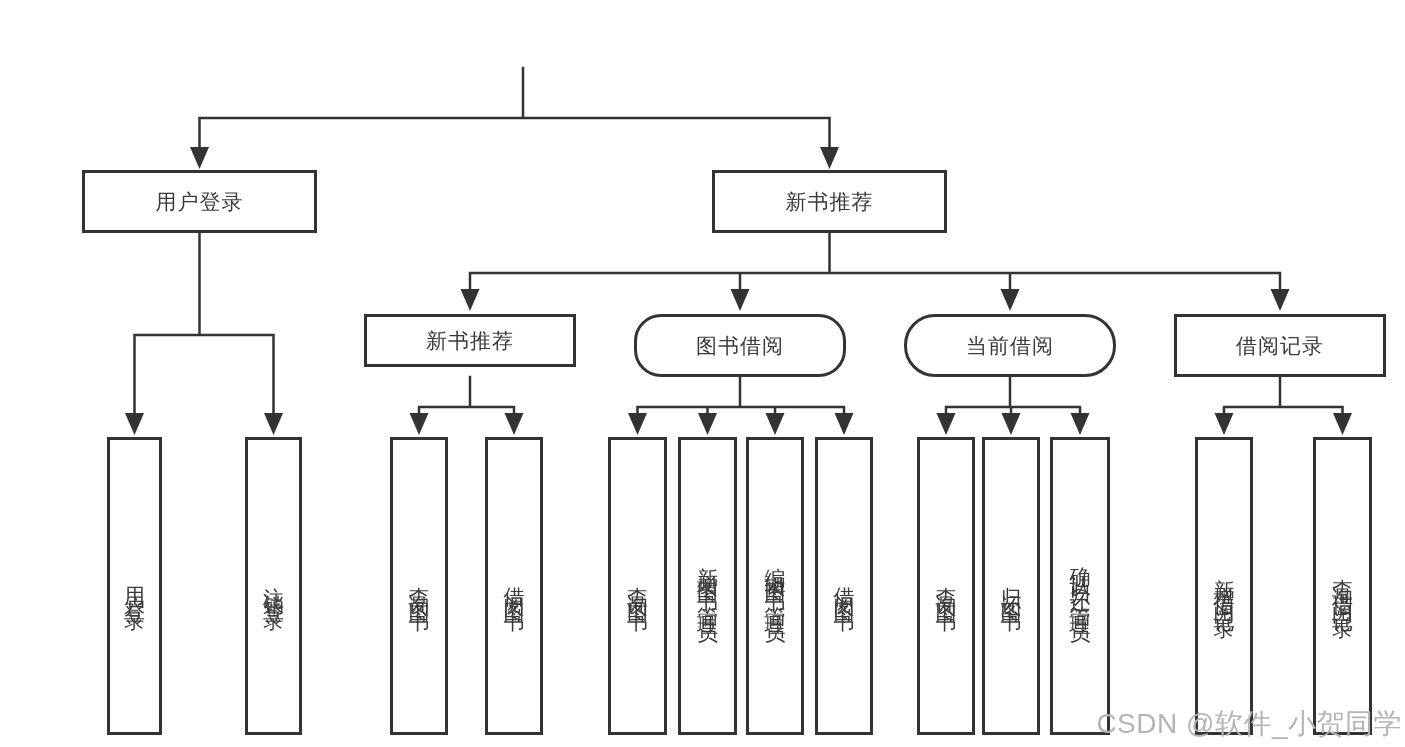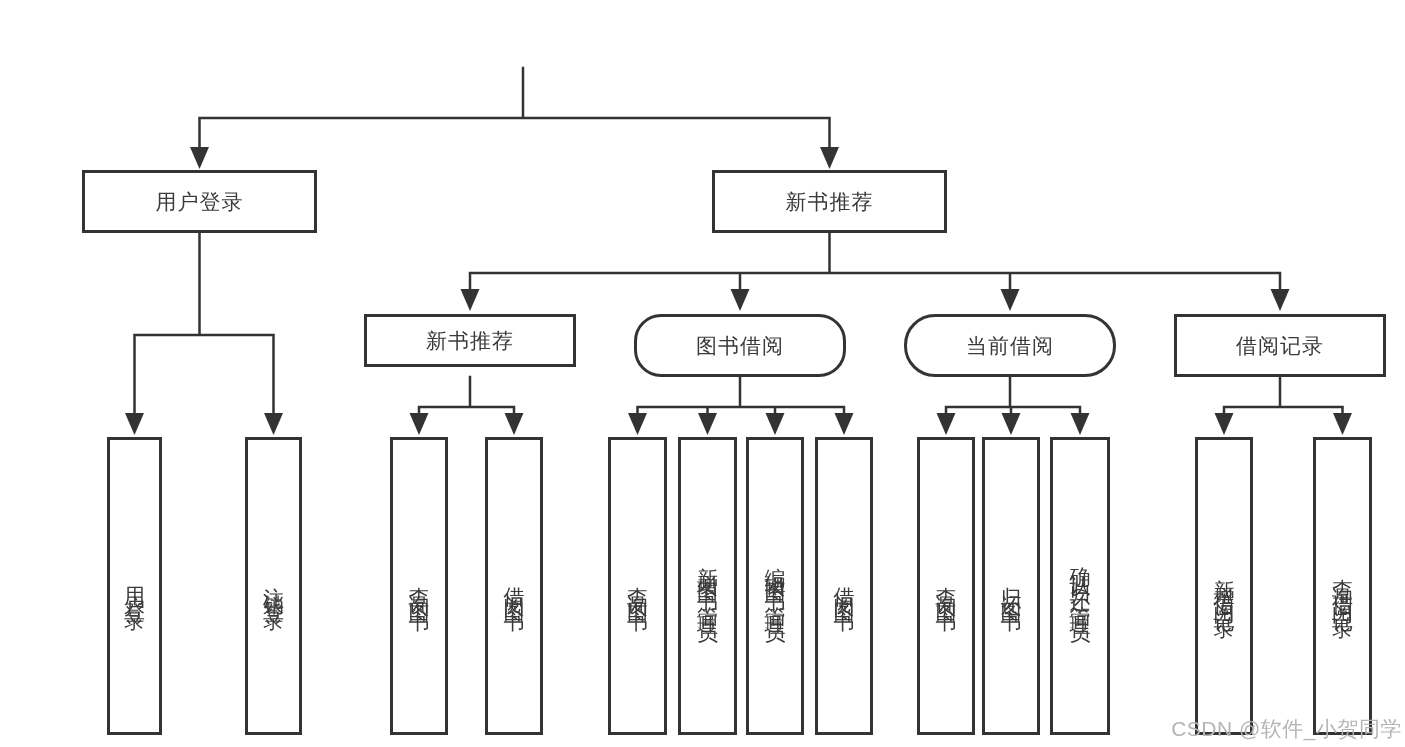--- a/index.html
+++ b/index.html
@@ -38,21 +38,21 @@
   .node.vertical {
     writing-mode: vertical-rl;
     text-orientation: mixed;
     letter-spacing: 8px;
     white-space: normal;
   }
   .watermark {
     position: absolute;
     right: 3px;
     bottom: 4px;
-    font-size: 21px;
+    font-size: 28px;
     color: #b4b4b4;
     letter-spacing: 0.5px;
   }
 </style>
 </head>
 <body>
 
 <div class="stage">
 
   <svg class="connectors" viewBox="0 0 1405 747" xmlns="http://www.w3.org/2000/svg">

